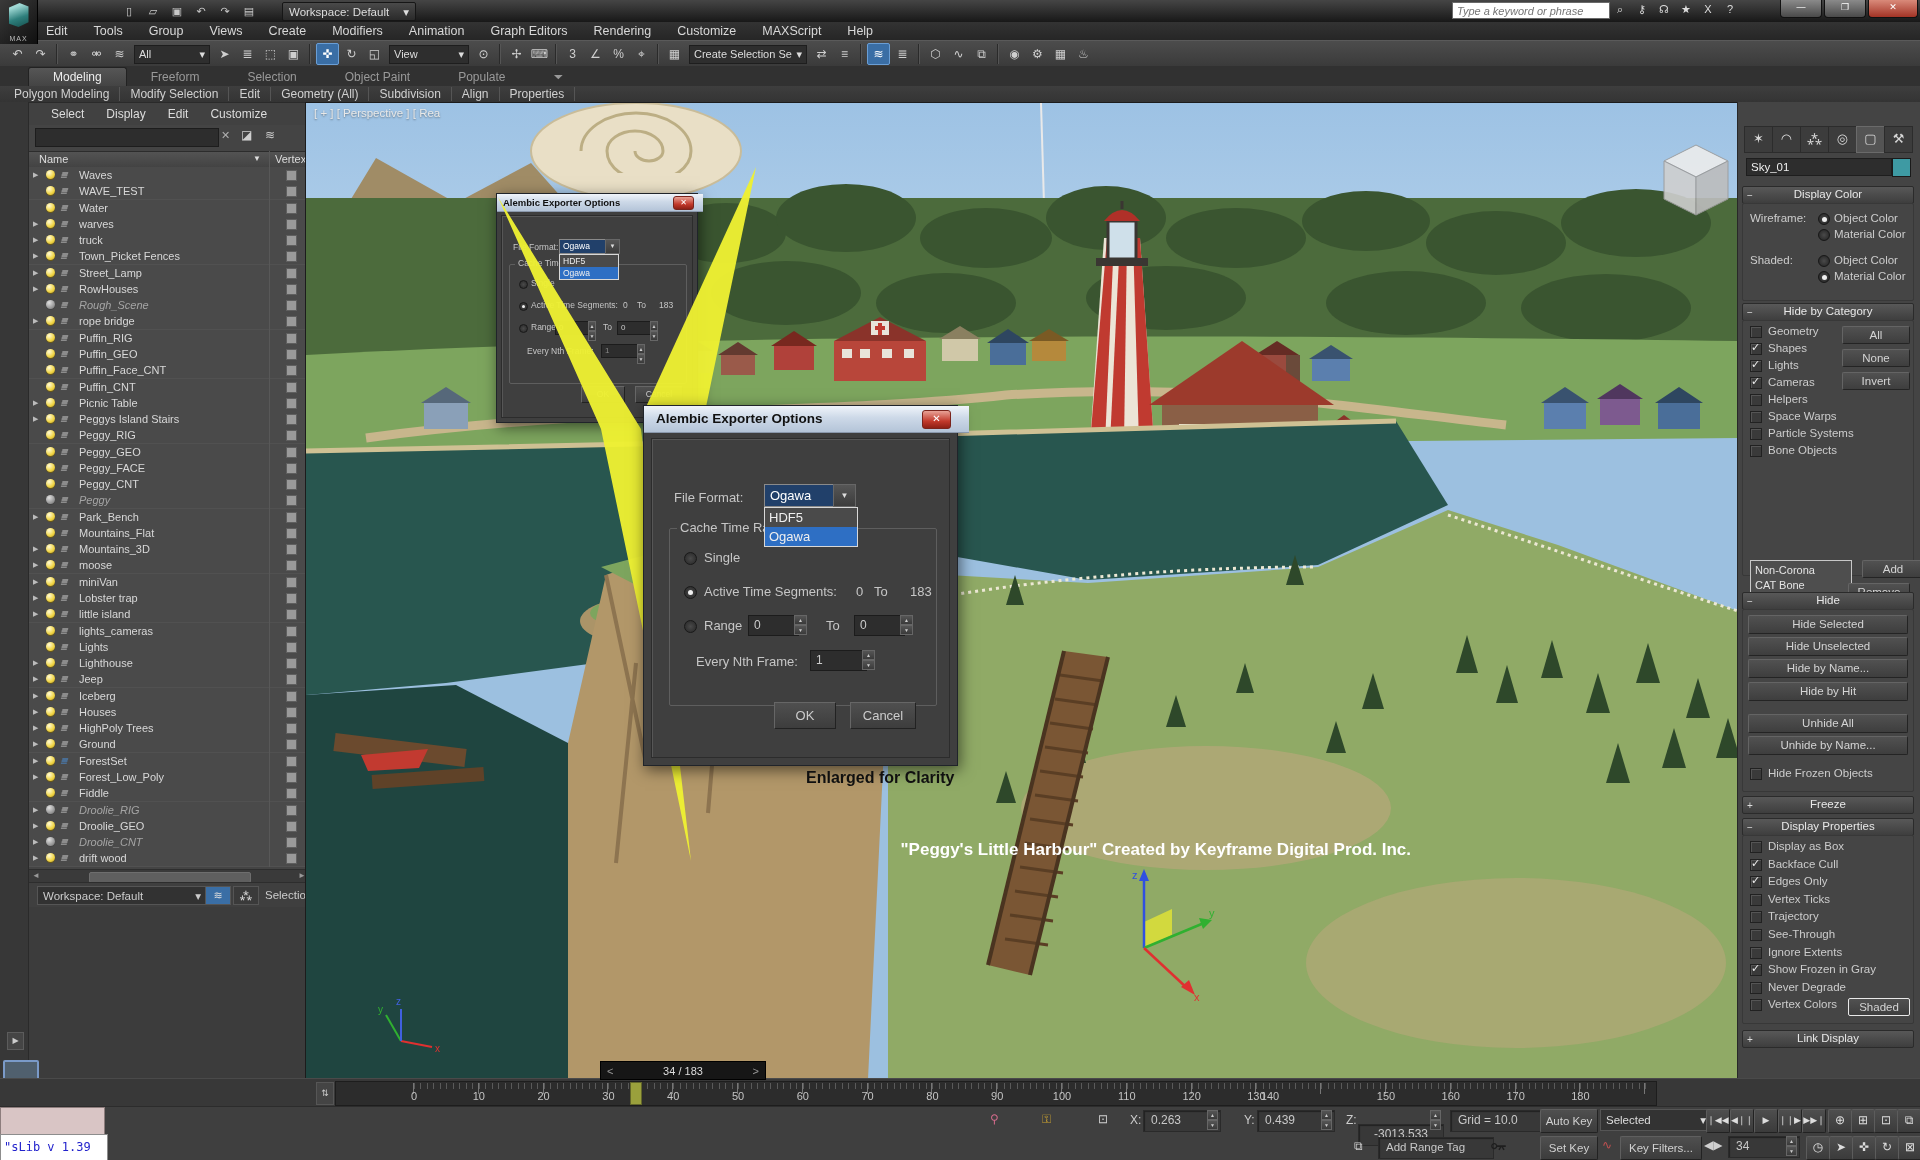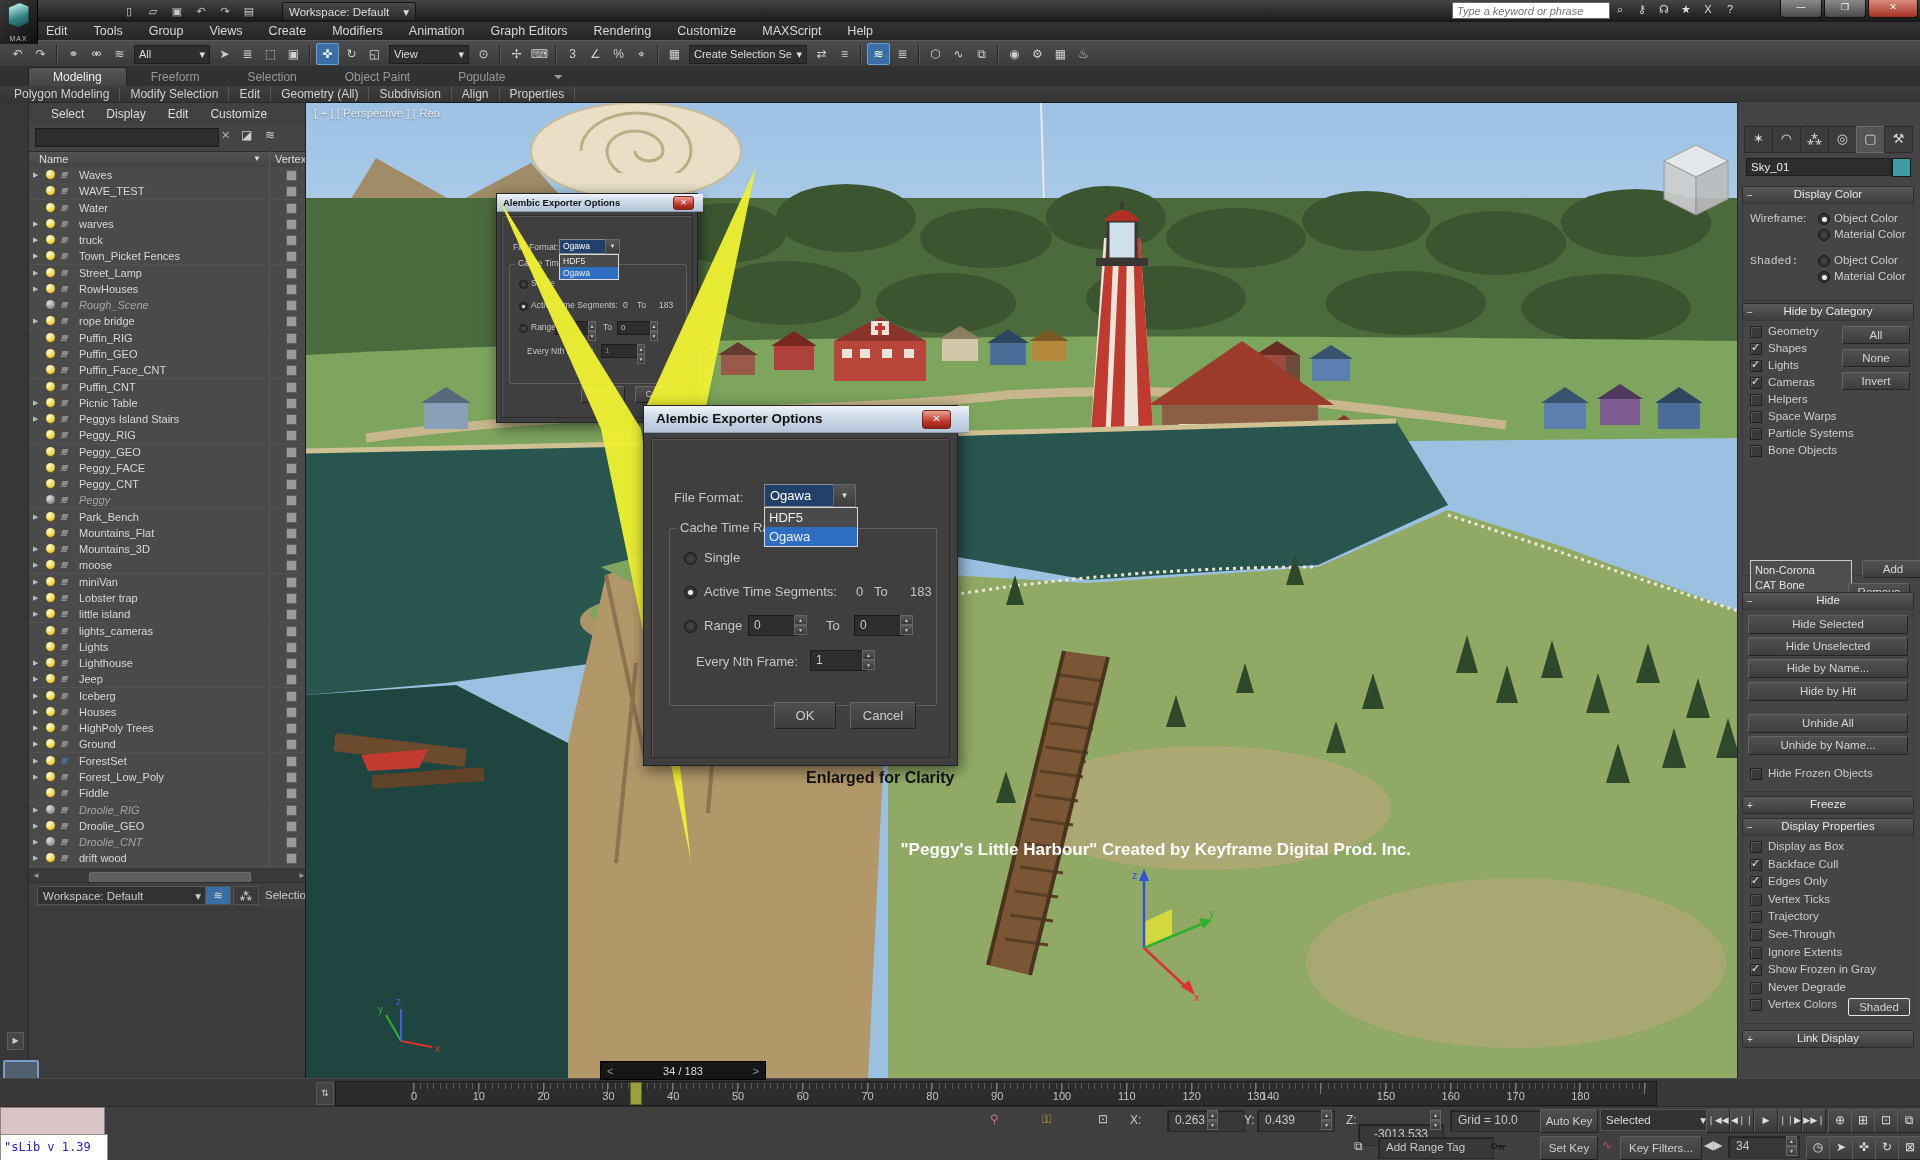--- a/index.html
+++ b/index.html
@@ -943,21 +943,21 @@
     <div class="roll" style="top:84px;">
       <span class="pm">−</span>
       <span>Display Color</span>
     </div>
     <div class="secbox" style="top:101px;height:96px;"></div>
     <span class="cpl" style="left:12px;top:110px;">Wireframe:</span>
     <div class="cpradio sel" style="left:80px;top:111px;"></div>
     <span class="cpl" style="left:96px;top:110px;">Object Color</span>
     <div class="cpradio" style="left:80px;top:127px;"></div>
     <span class="cpl" style="left:96px;top:126px;">Material Color</span>
-    <span class="cpl" style="left:12px;top:152px;font-family:Liberation Mono, monospace;">Shaded:</span>
+    <span class="cpl" style="left:12px;top:152px;">Shaded:</span>
     <div class="cpradio" style="left:80px;top:153px;"></div>
     <span class="cpl" style="left:96px;top:152px;">Object Color</span>
     <div class="cpradio sel" style="left:80px;top:169px;"></div>
     <span class="cpl" style="left:96px;top:168px;">Material Color</span>
 
     <div class="roll" style="top:201px;">
       <span class="pm">−</span>
       <span>Hide by Category</span>
     </div>
     <div class="secbox" style="top:218px;height:254px;"></div>
@@ -1090,21 +1090,21 @@
   </div>
 
   <div class="abs" id="statusbar">
     <div id="mlpink"></div>
     <div id="mlwhite">"sLib v 1.39</div>
 
     <span class="sic" style="left:990px;top:5px;color:#d06a8a;">⚲</span>
     <span class="sic" style="left:1042px;top:5px;color:#c8a030;">⚿</span>
     <span class="sic" style="left:1098px;top:5px;">⊡</span>
     <span class="cpl" style="left:1130px;top:6px;font-size:12px;">X:</span>
-    <div class="sunken" style="left:1143px;top:3px;width:62px;height:20px;margin-left:24px;">0.263</div>
+    <div class="sunken" style="left:1143px;top:3px;width:62px;height:20px;">0.263</div>
     <div class="dspin" style="left:1207px;top:3px;width:11px;height:20px;">
         <span>▲</span>
         <span>▼</span>
       </div>
     <span class="cpl" style="left:1244px;top:6px;font-size:12px;">Y:</span>
     <div class="sunken" style="left:1257px;top:3px;width:62px;height:20px;">0.439</div>
     <div class="dspin" style="left:1321px;top:3px;width:11px;height:20px;">
         <span>▲</span>
         <span>▼</span>
       </div>

